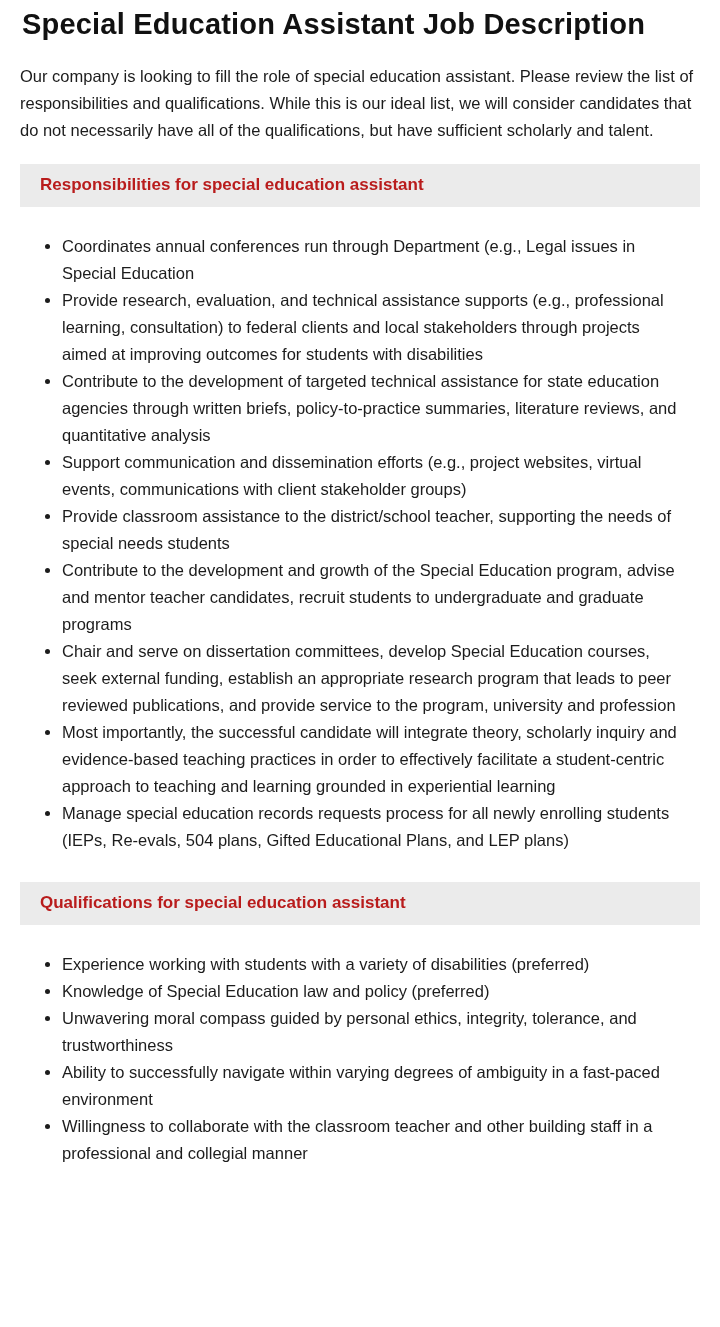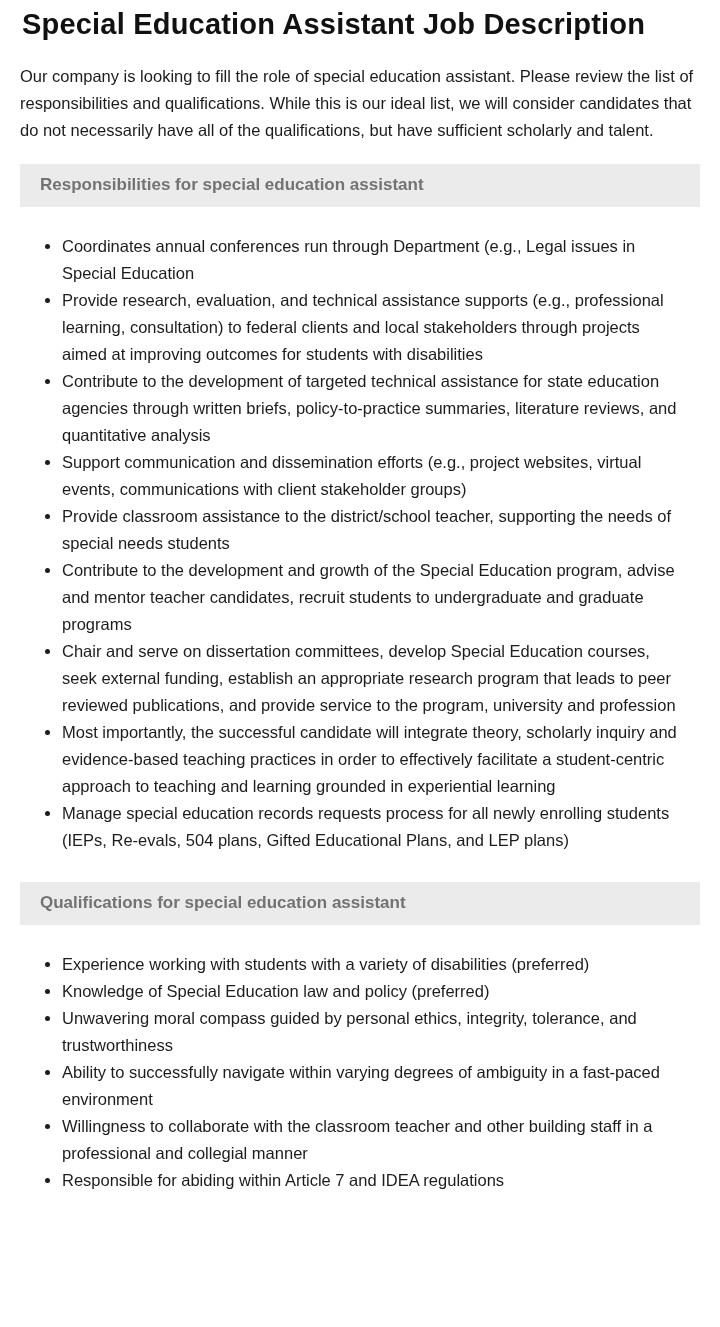--- a/index.html
+++ b/index.html
@@ -29,21 +29,21 @@
     font-size: 16.5px;
     line-height: 27px;
     margin: 0 0 18px 0;
   }
   .section-header {
     background: #ebebeb;
     margin: 20px 0 26px 0;
     padding: 11px 20px 12px 20px;
     font-size: 17px;
     font-weight: 700;
-    color: #737373;
+    color: #b91c1c;
   }
   ul.bullet-list {
     list-style: none;
     padding: 0 0 0 42px;
     margin: 0 13px 28px 0;
   }
   ul.bullet-list li {
     position: relative;
     font-size: 16.5px;
     line-height: 27px;
@@ -84,16 +84,15 @@
     </ul>
 
   <div class="section-header">Qualifications for special education assistant</div>
 
   <ul class="bullet-list">
       <li>Experience working with students with a variety of disabilities (preferred)</li>
       <li>Knowledge of Special Education law and policy (preferred)</li>
       <li>Unwavering moral compass guided by personal ethics, integrity, tolerance, and trustworthiness</li>
       <li>Ability to successfully navigate within varying degrees of ambiguity in a fast-paced environment</li>
       <li>Willingness to collaborate with the classroom teacher and other building staff in a professional and collegial manner</li>
-      <li>Responsible for abiding within Article 7 and IDEA regulations</li>
     </ul>
 
 </div>
 
 </body></html>

